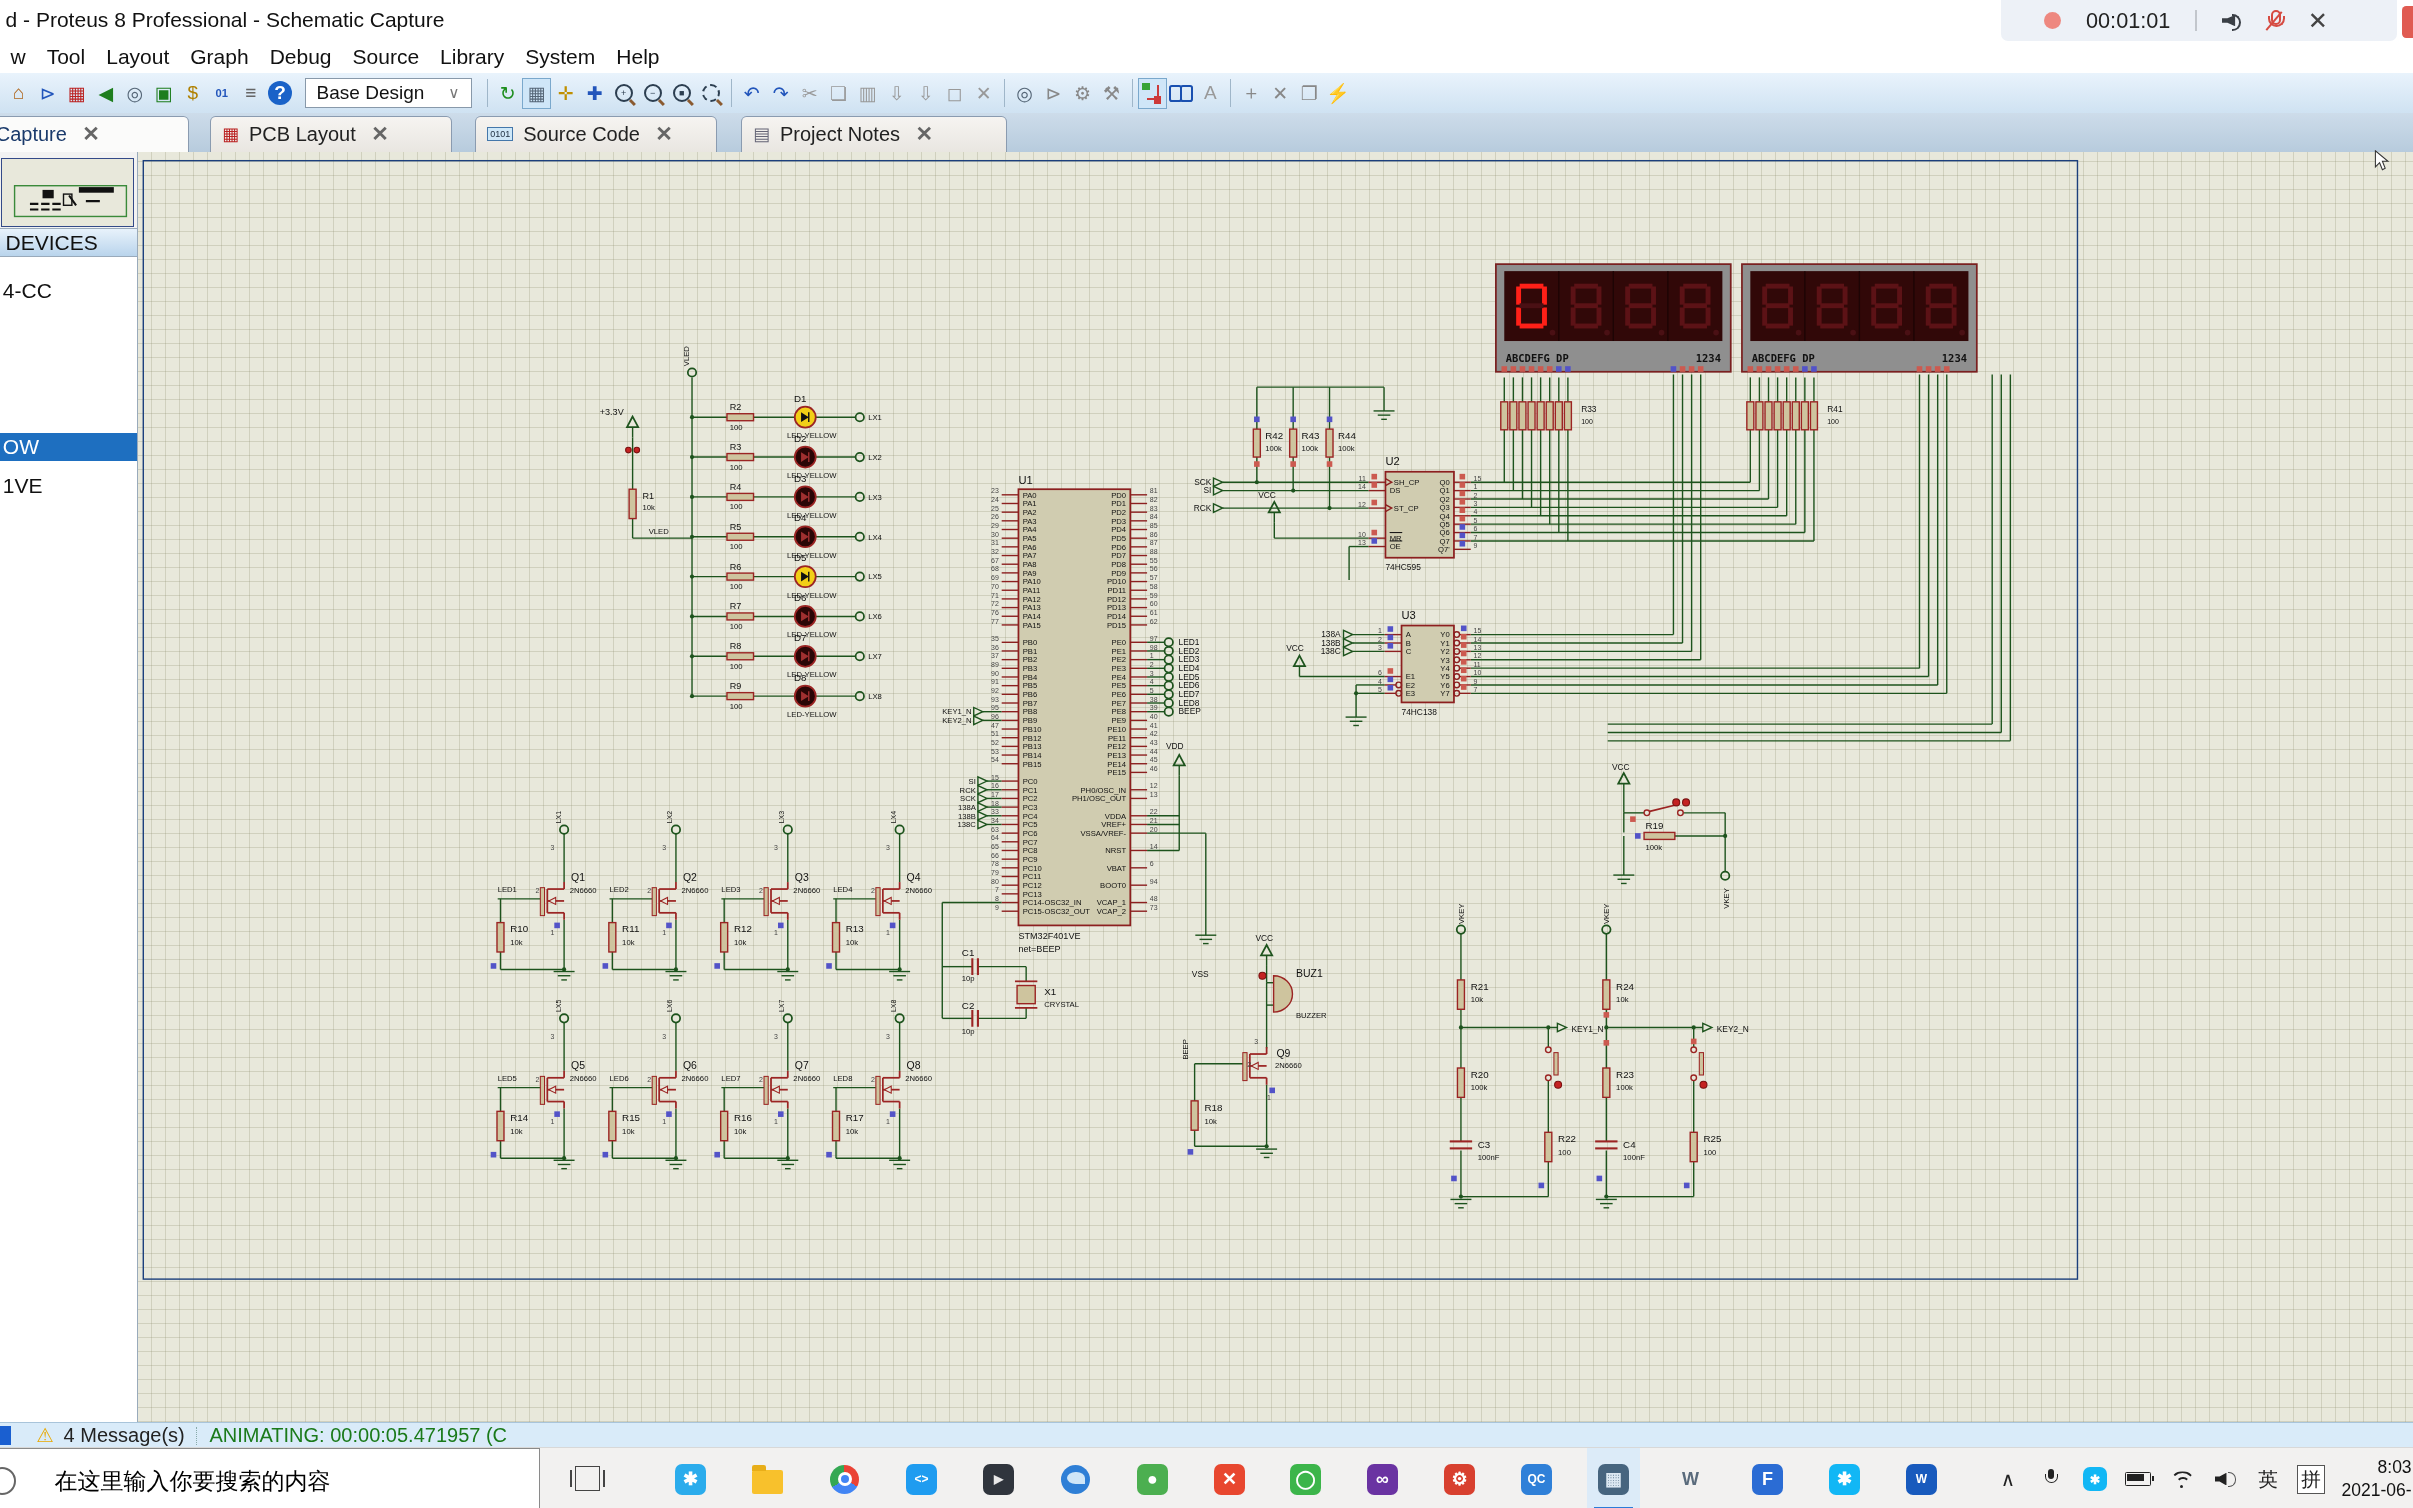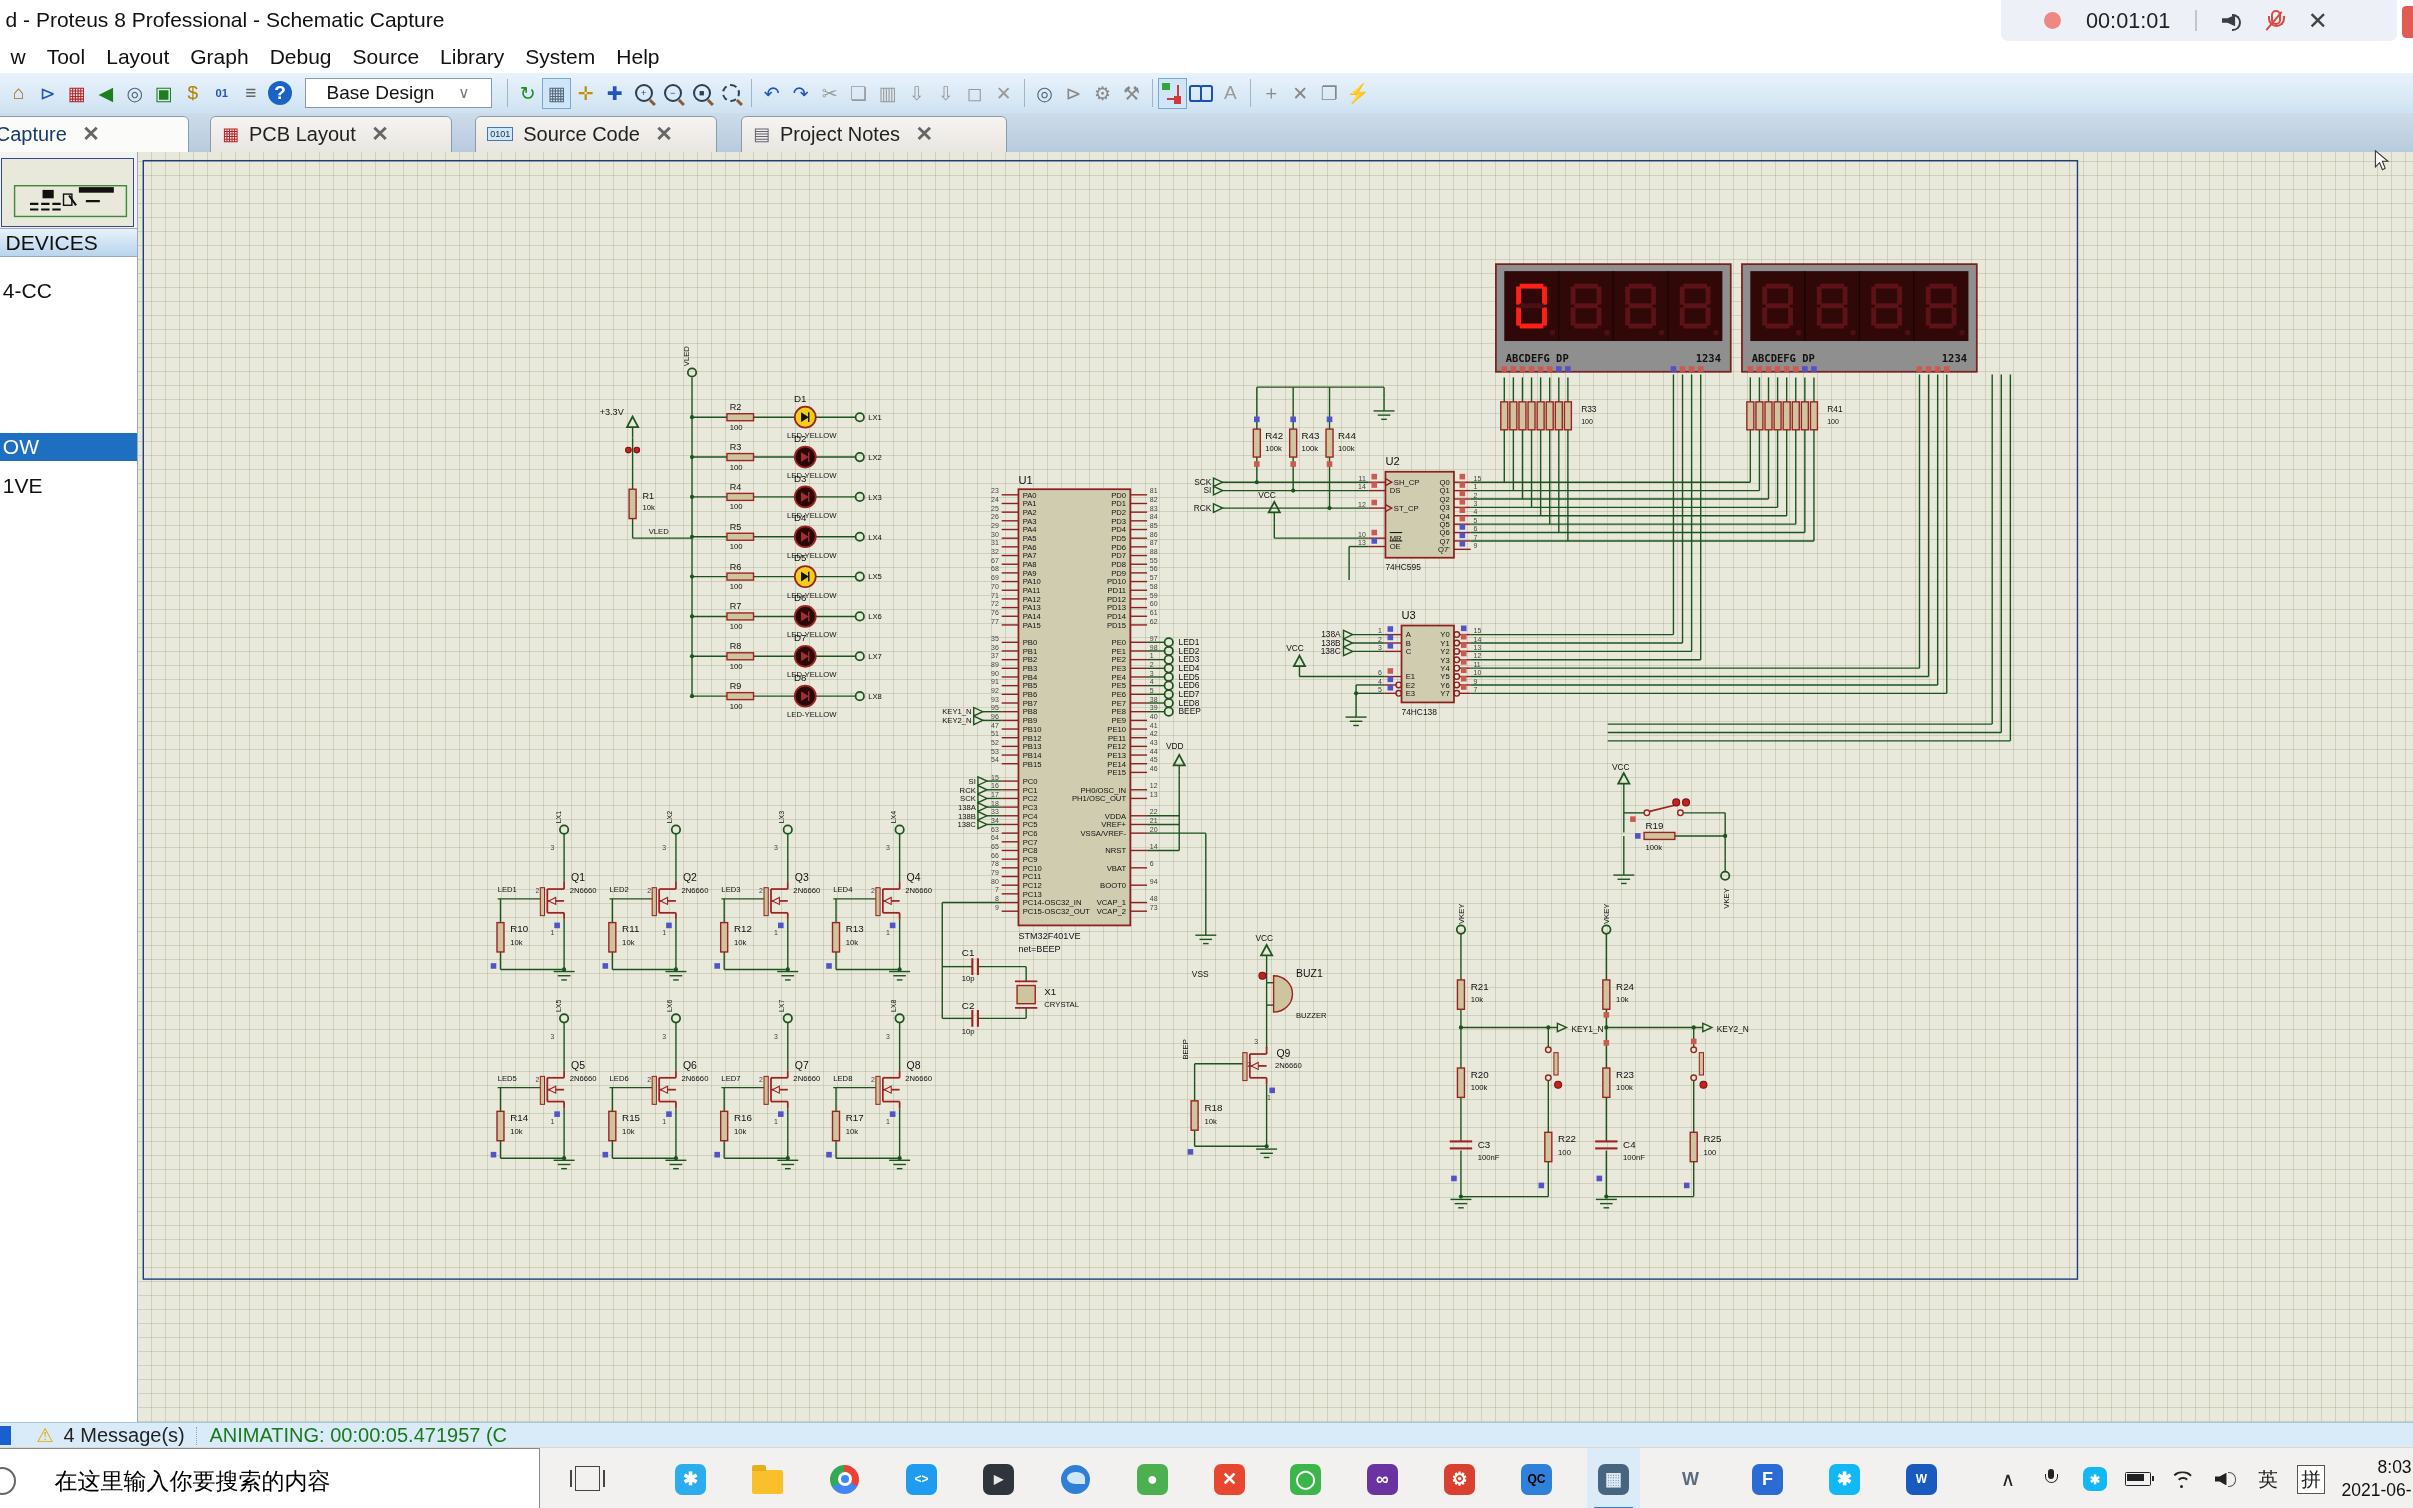--- a/index.html
+++ b/index.html
@@ -30,21 +30,21 @@
   .menubar{position:absolute;left:0;top:41px;width:2413px;height:32px;background:#fff;display:flex;align-items:center;}
   .menuitem{font-size:21px;color:#111;padding:0 10.5px;}
   
   .toolbar{position:absolute;left:0;top:73px;width:2413px;height:41px;
            background:linear-gradient(#e9f3fc,#cfe2f2);border-bottom:0.7px solid #a8c2d8;
            display:flex;align-items:center;padding-left:4.2px;box-sizing:border-box;}
   .tbico{width:29px;height:31px;display:flex;align-items:center;justify-content:center;font-size:19px;flex:none;}
   .tbico.sel{background:#cfe6f8;border:0.7px solid #7aa8cc;box-sizing:border-box;}
   .tbsep{width:0.7px;height:28px;background:#9fb6c9;margin:0 5.6px;flex:none;}
   .combo{width:143px;height:28px;background:#fff;border:0.7px solid #8899aa;margin:0 9.8px;display:flex;align-items:center;
-         justify-content:space-between;padding:0 21px;font-size:19px;flex:none;}
+         justify-content:space-between;padding:0 11px;font-size:19px;flex:none;}
   .combo .chev{color:#777;font-size:15.4px;}
   .mag{position:relative;width:14px;height:14px;border:2.1px solid #2c3e50;border-radius:50%;display:flex;align-items:center;justify-content:center;font-size:9px;color:#2c3e50;}
   .mag::after{content:"";position:absolute;width:7px;height:2.8px;background:#8a5a30;bottom:-4.2px;right:-5.6px;transform:rotate(45deg);}
   .route{position:relative;width:21px;height:21px;}
   .route i{position:absolute;width:7.7px;height:7.7px;}
   .route .r1{left:0;top:0;background:#37a437;}
   .route .r2{right:1.4px;bottom:0;background:#cc3a3a;}
   .route .r3{left:5.6px;top:2.8px;width:9.8px;height:12.6px;border:2.1px solid #cc3a3a;border-left:none;border-top:none;background:none;}
   .binoc{position:relative;width:24px;height:17px;}
   .binoc::before,.binoc::after{content:"";position:absolute;top:0;width:9px;height:13.3px;border:2.1px solid #1a50b0;border-radius:2.8px;}
@@ -1637,21 +1637,21 @@
       <div class="tbi" style="left: 1279px;">
         <div class="appico round" style="color: rgb(255, 255, 255); background: rgb(60, 181, 74);">◯</div>
       </div>
       <div class="tbi" style="left: 1356px;">
         <div class="appico round" style="color: rgb(255, 255, 255); background: rgb(106, 51, 162);">∞</div>
       </div>
       <div class="tbi" style="left: 1433px;">
         <div class="appico round" style="color: rgb(255, 255, 255); background: rgb(216, 64, 47);">⚙</div>
       </div>
       <div class="tbi" style="left: 1510px;">
-        <div class="appico round small" style="color: #000000; background: rgb(47, 128, 216);">QC</div>
+        <div class="appico round small" style="color: #ffffff; background: rgb(47, 128, 216);">QC</div>
       </div>
       <div class="tbi active" style="left: 1587px;">
         <div class="appico round" style="color: rgb(220, 232, 242); background: rgb(71, 101, 127);">▦</div>
       </div>
       <div class="tbi" style="left: 1664px;">
         <div class="appico" style="color: rgb(90, 107, 124);">W</div>
       </div>
       <div class="tbi" style="left: 1741px;">
         <div class="appico round" style="color: rgb(255, 255, 255); background: rgb(43, 108, 212);">F</div>
       </div>

